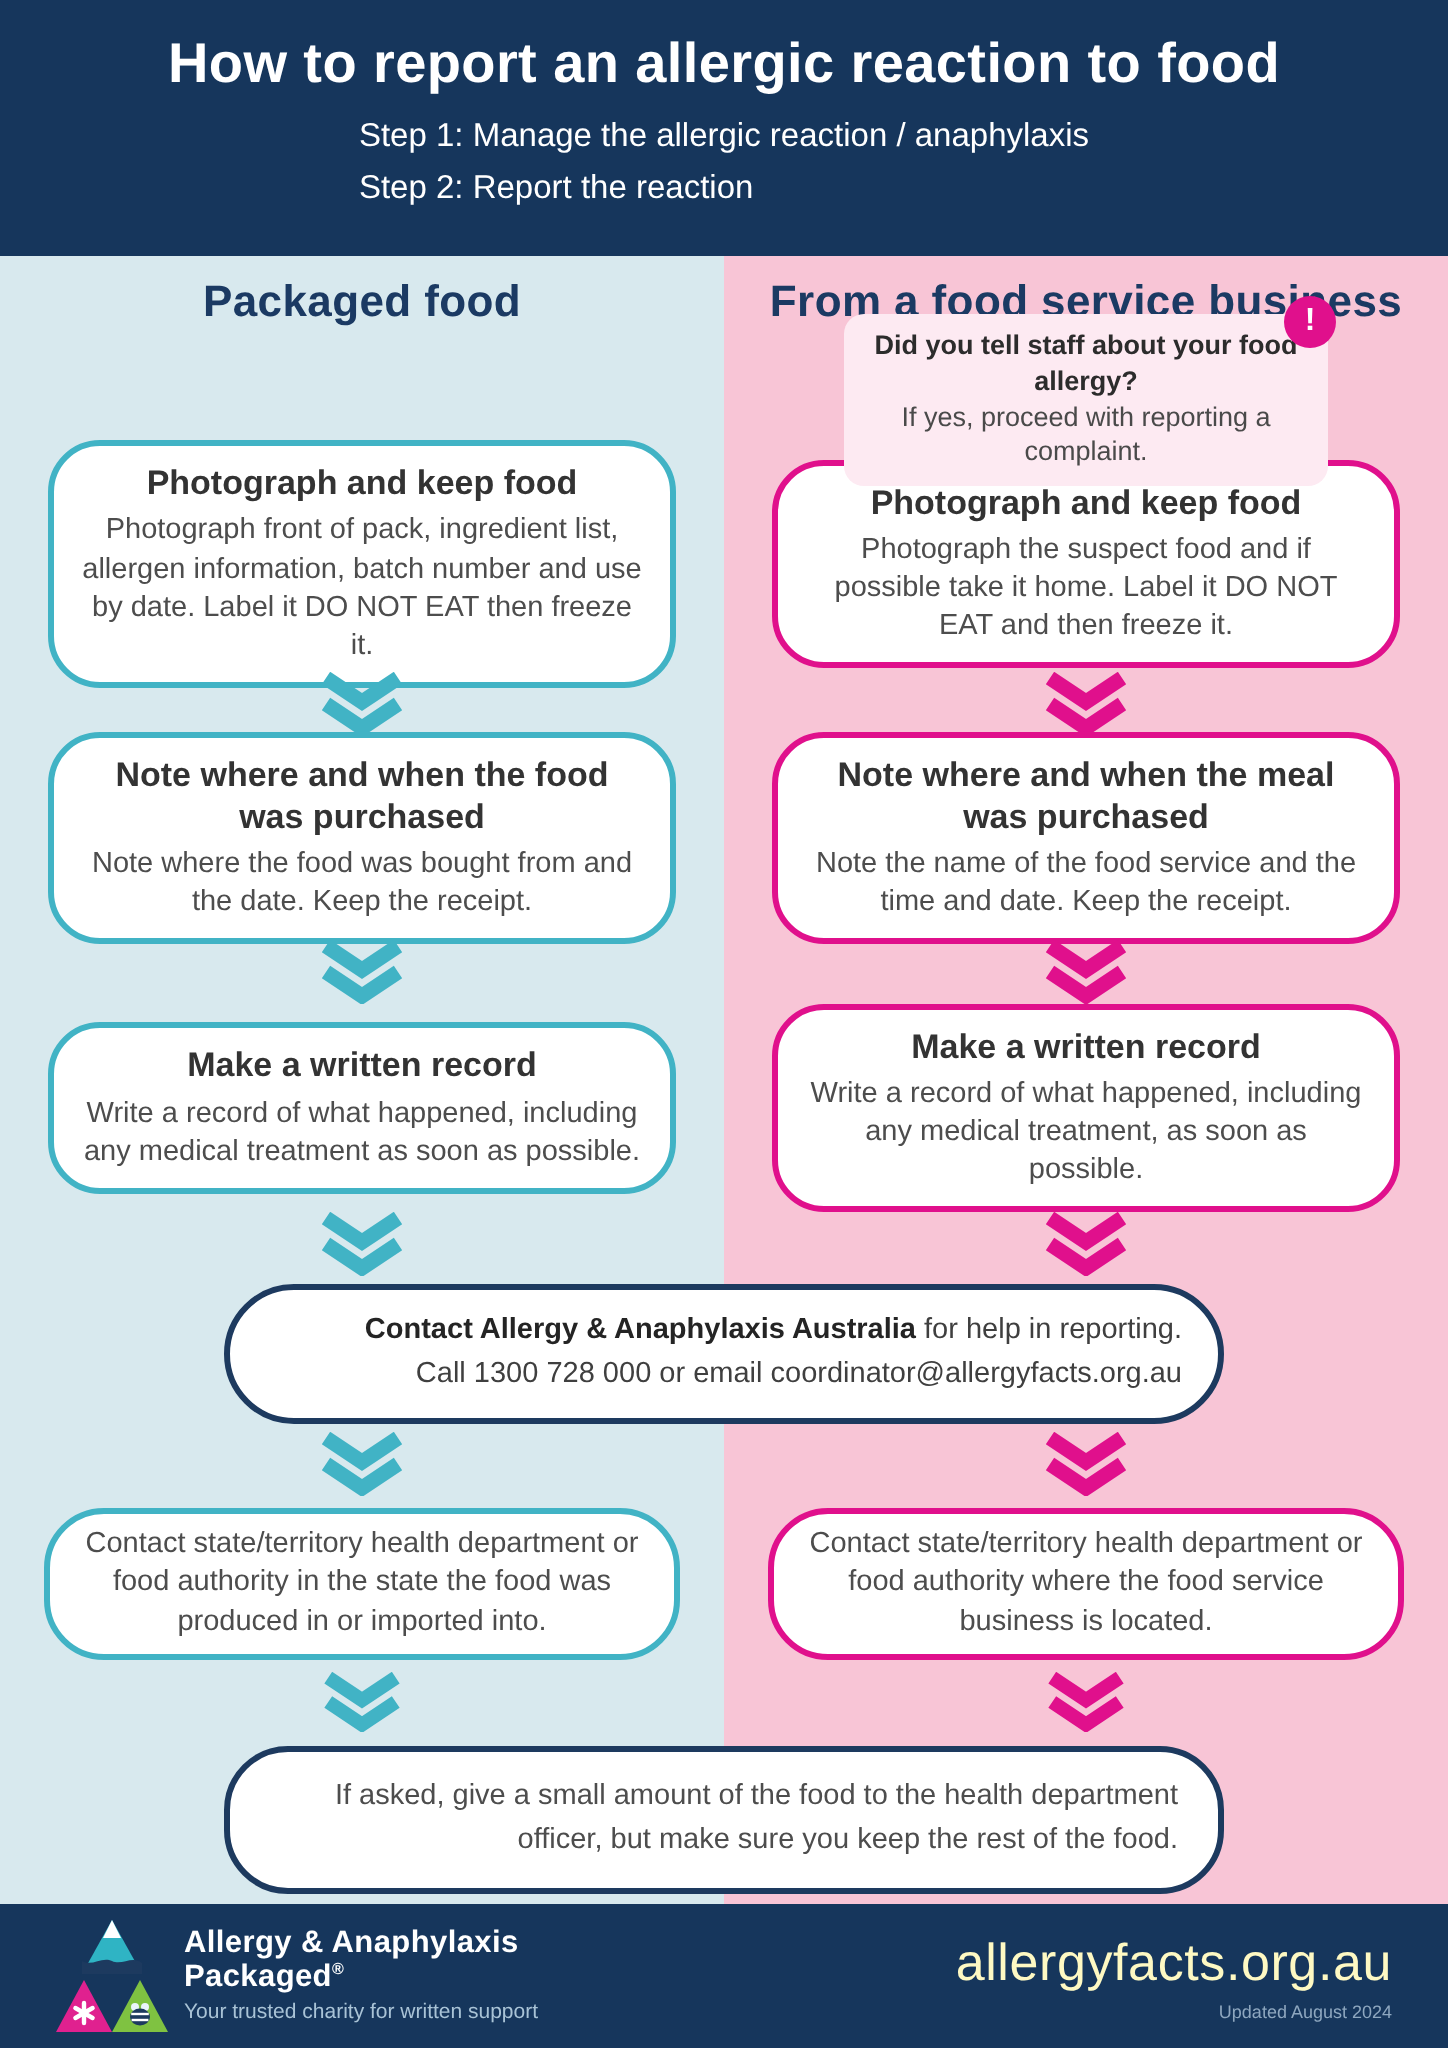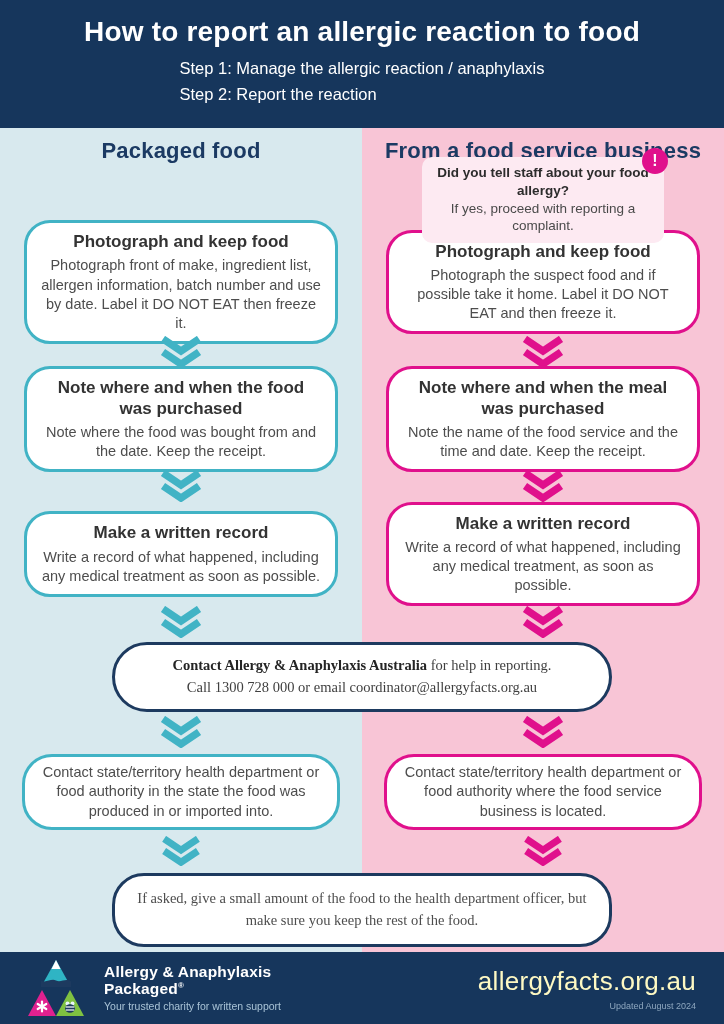--- a/index.html
+++ b/index.html
@@ -50,33 +50,33 @@
   }
   .box.teal{border:3px solid #41b3c5;}
   .box.pink{border:3px solid #e0108c;}
   .box-title{font-weight:bold;font-size:17px;color:#333;line-height:1.25;margin-bottom:4px;}
   .box-body{font-size:14.5px;color:#4d4d4d;line-height:1.32;}
   .box.plain{border-radius:30px;margin:4px 22px;padding:6px 16px;}
   
   .wide-box{
     grid-column:1 / 3;justify-self:center;align-self:center;
     background:#fff;border:3px solid #1d3a5f;border-radius:36px;
-    width:500px;box-sizing:border-box;padding:10px 18px;text-align:center;
-    font-size:14.5px;color:#3f3f3f;line-height:1.5;font-family:Liberation Serif, serif;
+    width:500px;box-sizing:border-box;padding:10px 18px;text-align:right;
+    font-size:14.5px;color:#3f3f3f;line-height:1.5;
   }
   .wide-box .b{font-weight:bold;color:#242424;}
   .final-box{border-radius:32px;padding:12px 20px;color:#4d4d4d;}
   
   .arrow svg{display:block;}
   
   .footer{
     flex:1;background:#16365c;color:#fff;display:flex;align-items:center;
     padding:0 28px;box-sizing:border-box;
   }
-  .logo-wrap{display:flex;align-items:center;gap:20px;}
+  .logo-wrap{display:flex;align-items:center;gap:8px;}
   .org-lines{line-height:1.08;}
   .org-line{font-size:15.5px;font-weight:bold;color:#fff;letter-spacing:.2px;}
   .org-reg{font-size:8px;vertical-align:super;}
   .tagline{font-size:10.5px;color:#a9c3d6;margin-top:3px;font-weight:400;}
   .footer-right{margin-left:auto;text-align:right;}
   .website{font-size:26px;color:#fef9c3;font-weight:400;letter-spacing:.3px;}
   .updated{font-size:9px;color:#8ea7bf;margin-top:4px;}
 </style>
 </head>
 <body>
@@ -112,21 +112,21 @@
           <div class="callout-text">If yes, proceed with reporting a complaint.</div>
           <div class="callout-badge">
             <span>!</span>
           </div>
         </div>
       </div>
 
       <div class="cell" style="grid-area:3/1">
         <div class="box teal">
           <div class="box-title">Photograph and keep food</div>
-          <div class="box-body">Photograph front of make, ingredient list, allergen information, batch number and use by date. Label it DO NOT EAT then freeze it.</div>
+          <div class="box-body">Photograph front of pack, ingredient list, allergen information, batch number and use by date. Label it DO NOT EAT then freeze it.</div>
         </div>
       </div>
       <div class="cell" style="grid-area:3/2">
         <div class="box pink">
           <div class="box-title">Photograph and keep food</div>
           <div class="box-body">Photograph the suspect food and if possible take it home. Label it DO NOT EAT and then freeze it.</div>
         </div>
       </div>
 
       <div class="cell arrow" style="grid-area:4/1">

